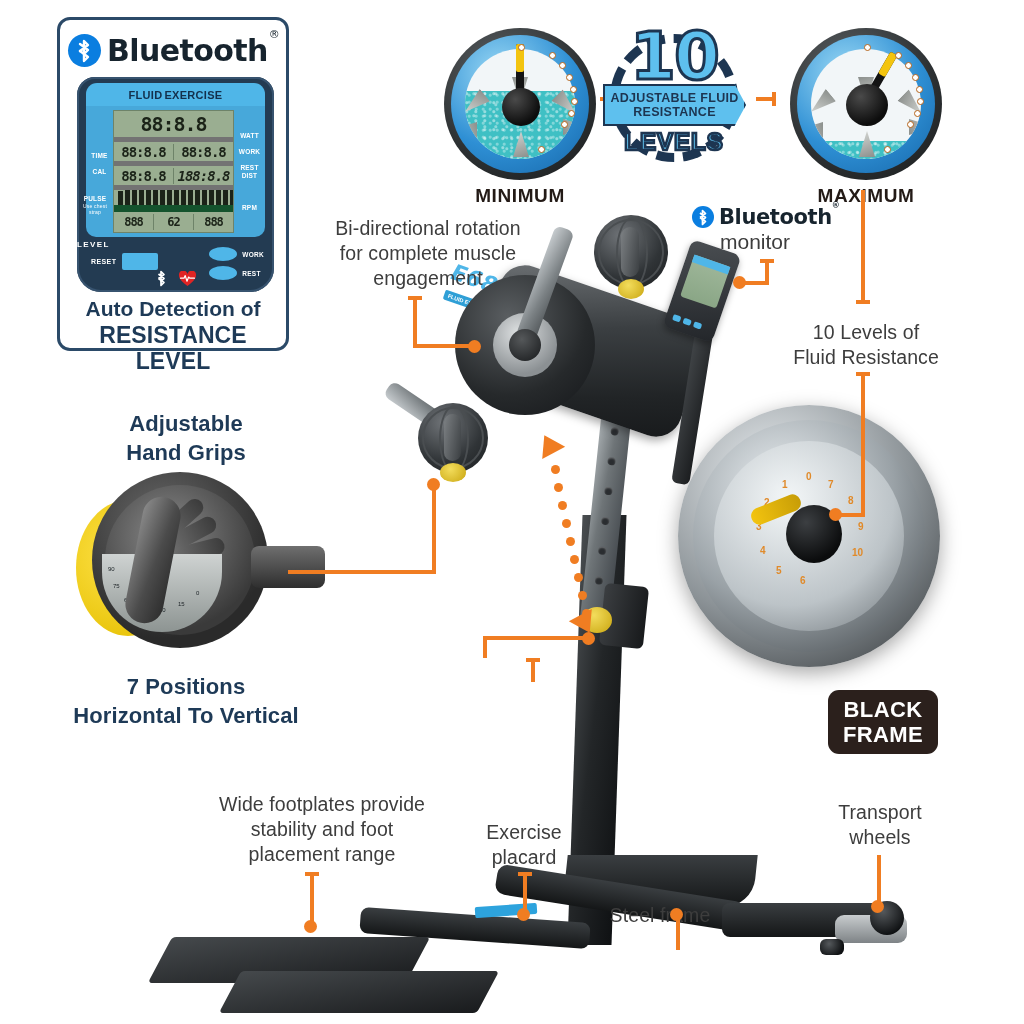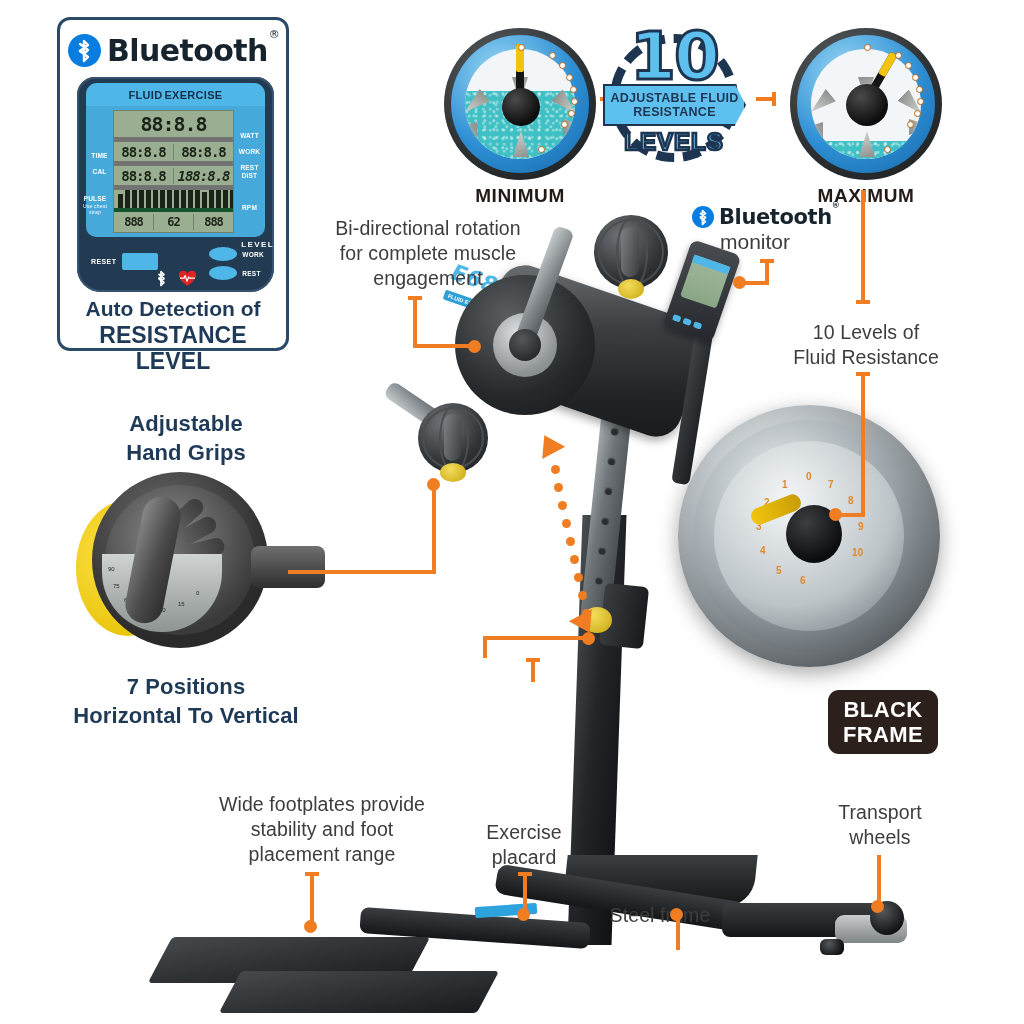--- a/index.html
+++ b/index.html
@@ -66,23 +66,23 @@
   .seg-row{display:flex;border-bottom:5px solid #737373;justify-content:center;align-items:center;}
   .seg{font-family:"DejaVu Sans Mono",monospace;font-weight:700;color:#1b2318;letter-spacing:-1px;}
   .seg.big{font-size:20px;line-height:22px;}
   .seg.mid{font-size:14px;line-height:16px;}
   .seg.mid.italic{font-style:italic;}
   .seg-cell{flex:1;text-align:center;}
   .seg-cell + .seg-cell{border-left:1px solid #6e8369;}
   .bars{flex:1;position:relative;overflow:hidden;}
   .bar{position:absolute;bottom:0;width:5px;background:#1b2318;}
 
-  .pulse-row{display:flex;align-items:center;justify-content:flex-start;height:20px;border-top:4px solid #14532d;}
-
-  .lvl-label{position:absolute;left:0;right:0;top:163px;text-align:right;color:#fff;font-size:8px;font-weight:700;letter-spacing:1.4px;}
+  .pulse-row{display:flex;align-items:center;justify-content:flex-start;height:20px;border-top:7px solid #14532d;}
+
+  .lvl-label{position:absolute;left:0;right:0;top:163px;text-align:left;color:#fff;font-size:8px;font-weight:700;letter-spacing:1.4px;}
   .reset-area{position:absolute;left:14px;top:176px;display:flex;align-items:center;gap:6px;}
   .reset-txt{color:#fff;font-size:7px;font-weight:700;letter-spacing:.4px;}
   .reset-btn{width:36px;height:17px;background:#4fb6e8;border-radius:2px;}
   .wr-area{position:absolute;right:10px;top:170px;}
   .wr-row{display:flex;align-items:center;gap:5px;margin-bottom:5px;}
   .pill{width:28px;height:14px;border-radius:50%;background:#4fb6e8;}
   .wr-txt{color:#fff;font-size:6.5px;font-weight:700;letter-spacing:.3px;}
   .icon-row{position:absolute;left:0;right:0;bottom:5px;display:flex;justify-content:center;align-items:center;gap:10px;}
   .bt-small{width:13px;height:17px;}
   .hr-small{width:19px;height:16px;}

